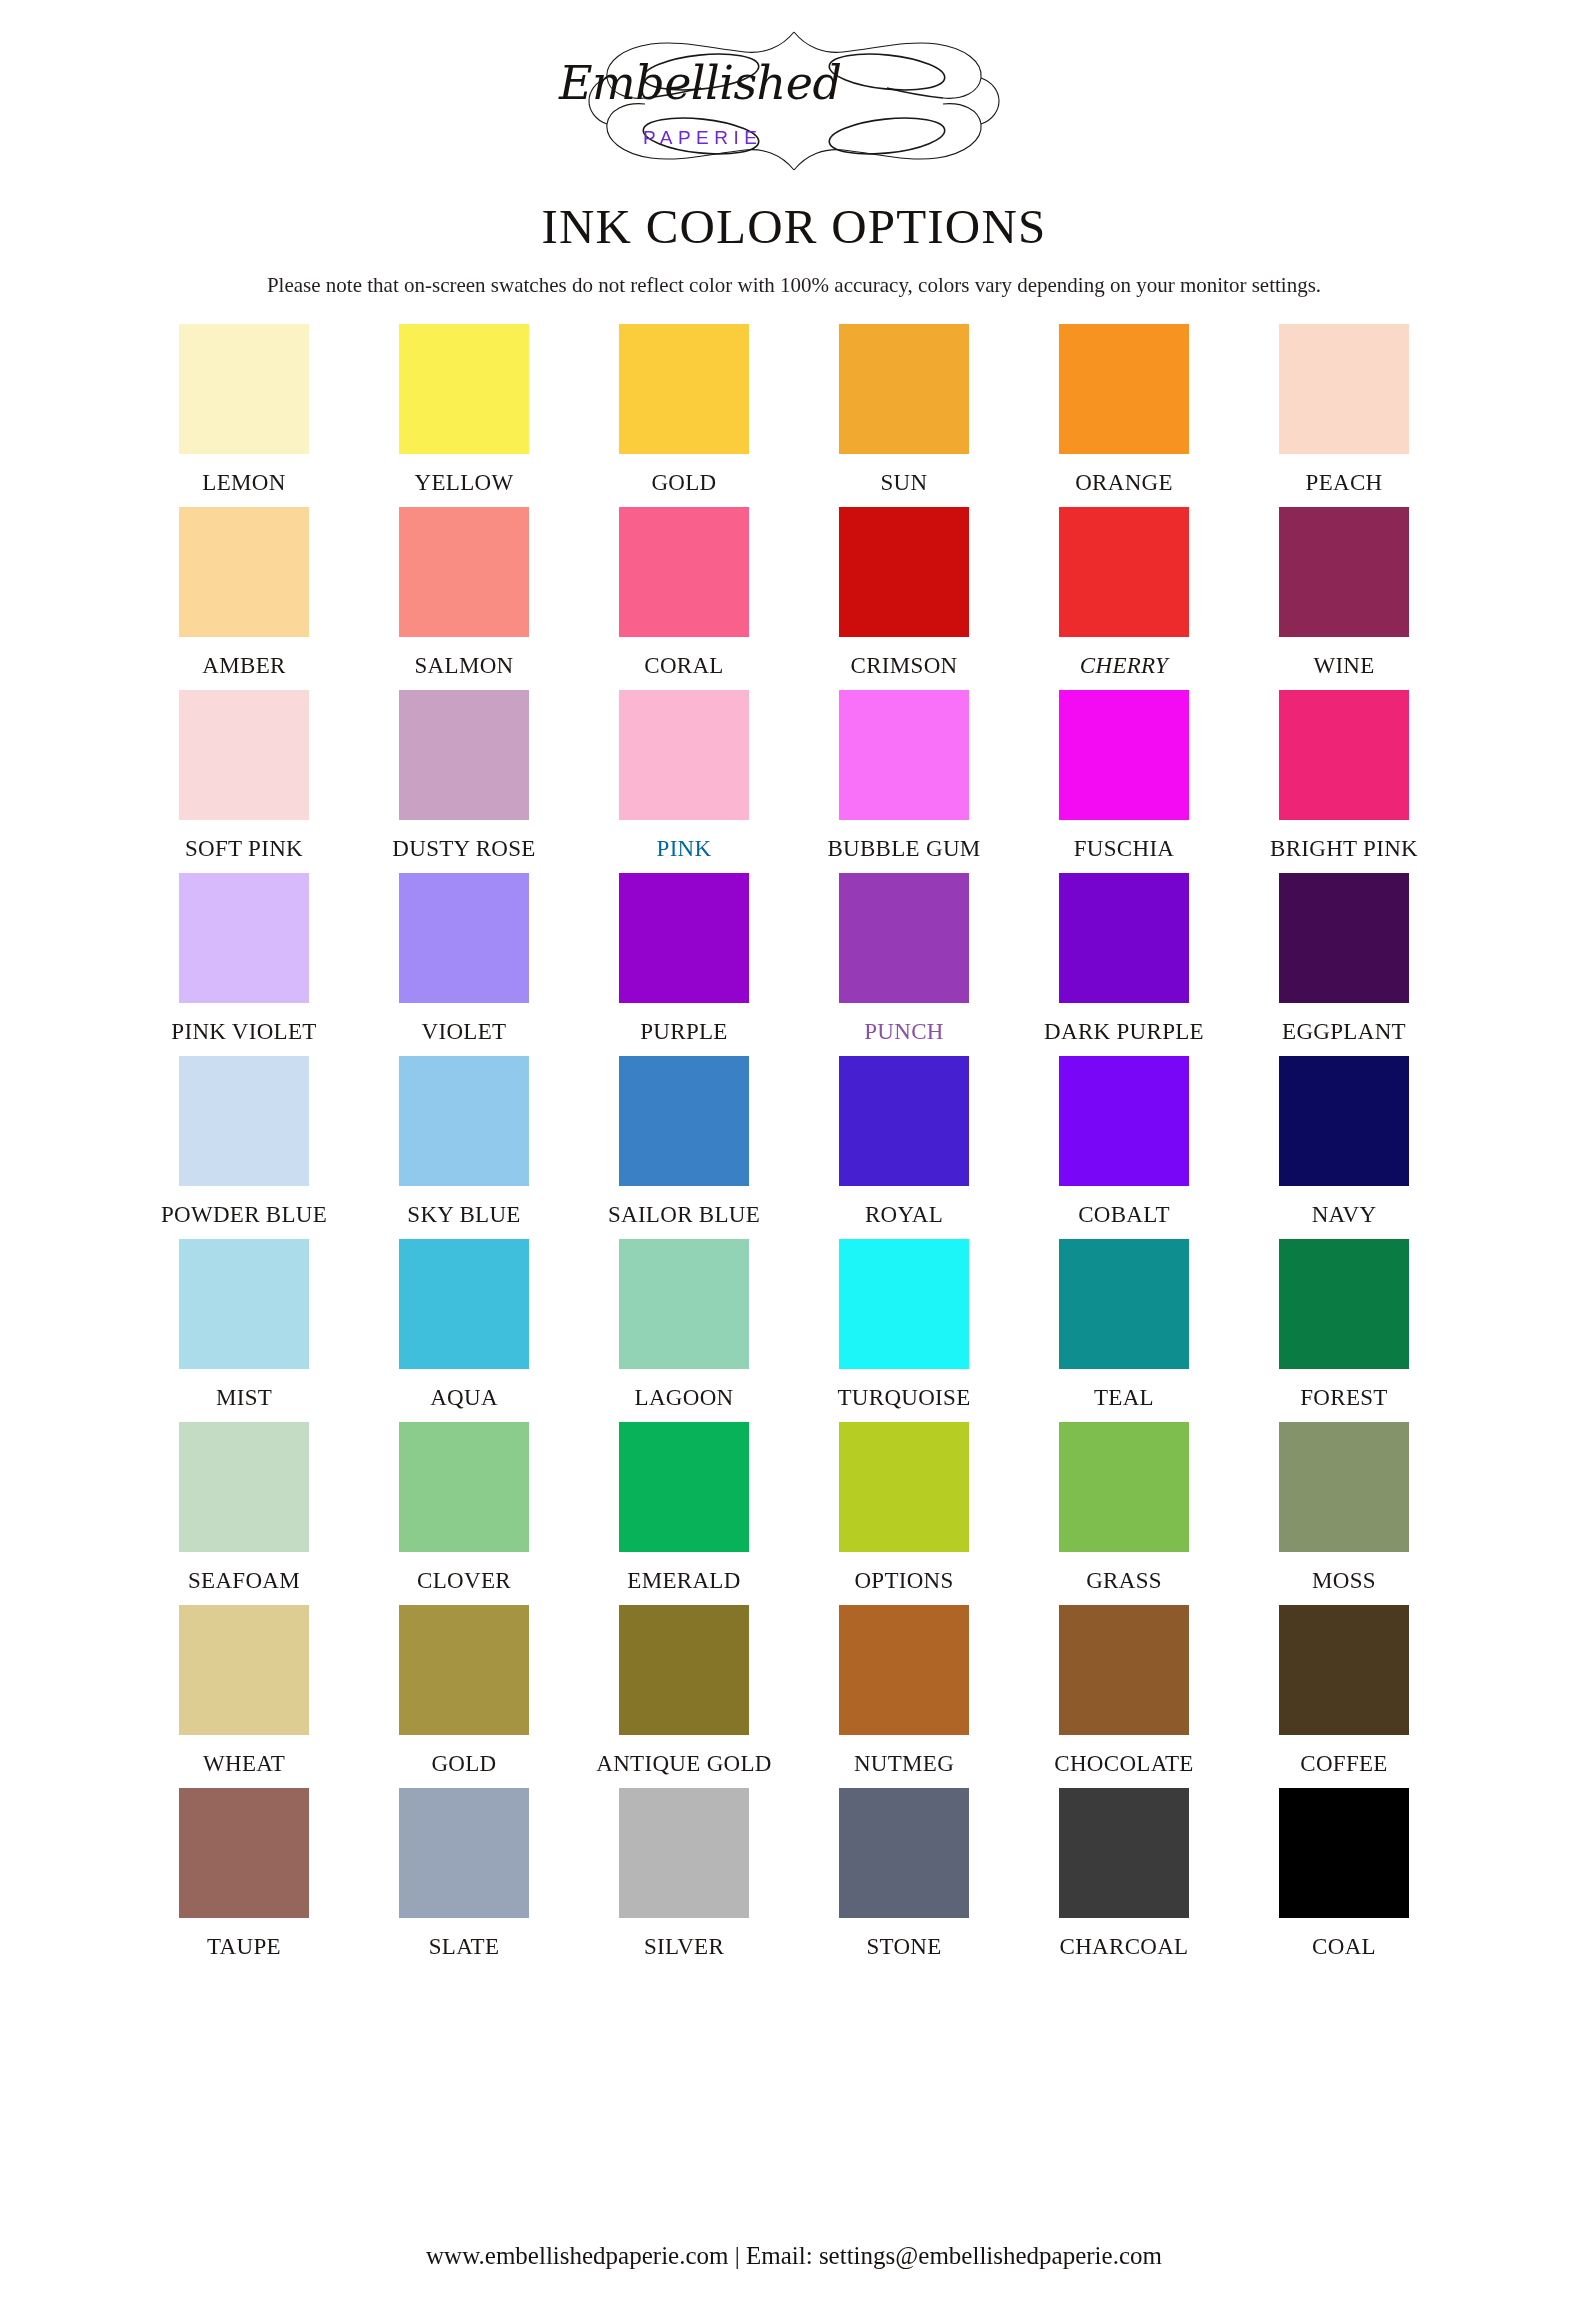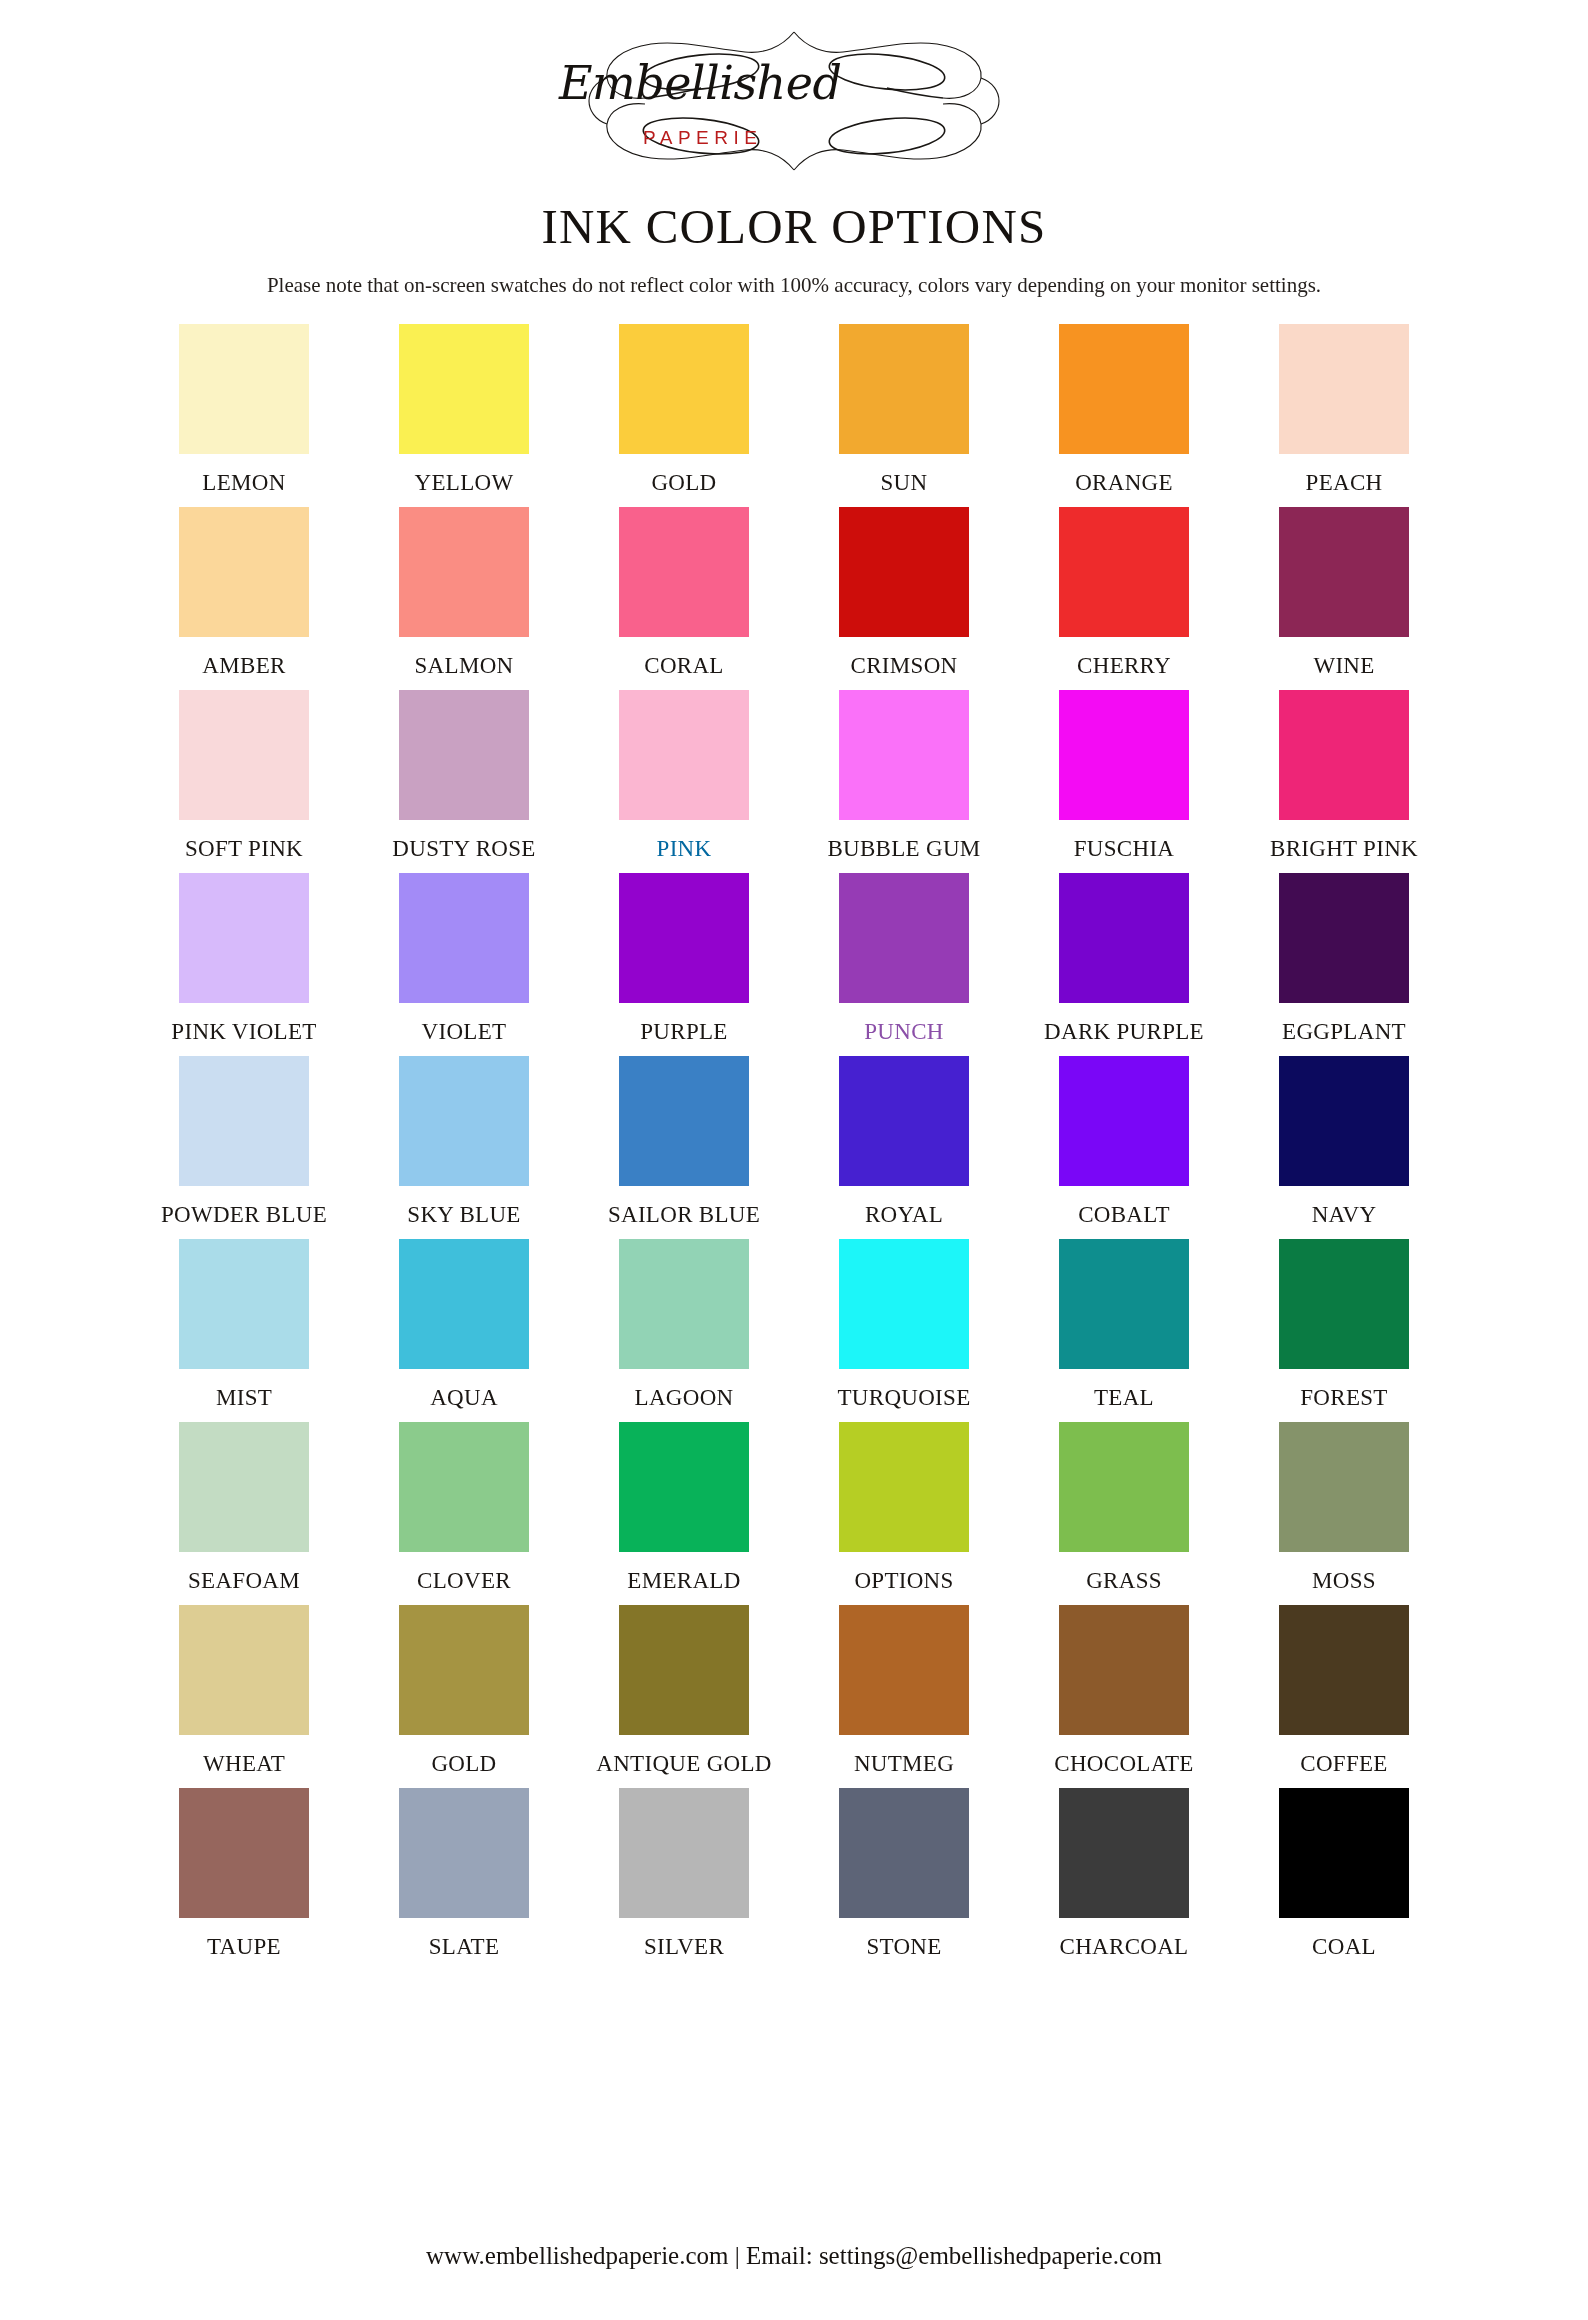--- a/index.html
+++ b/index.html
@@ -49,21 +49,21 @@
     font-style: italic;
     font-size: 46px;
     line-height: 1;
     color: #15120f;
     letter-spacing: -0.5px;
   }
   .logo-sub {
     font-family: "Liberation Sans", "DejaVu Sans", sans-serif;
     font-size: 19px;
     letter-spacing: 5.5px;
-    color: #b91c1c;
+    color: #6d28d9;
     margin-top: 21px;
     padding-left: 5px;
   }
 
   
   .title {
     font-family: "Liberation Serif", "DejaVu Serif", serif;
     font-size: 49px;
     letter-spacing: 1.2px;
     color: #16120f;
@@ -186,21 +186,21 @@
       <div class="cell">
         <div class="swatch" style="background: rgb(249, 97, 140);"></div>
         <div class="swatch-label" style="color: rgb(27, 23, 20);">CORAL</div>
       </div>
       <div class="cell">
         <div class="swatch" style="background: rgb(205, 13, 11);"></div>
         <div class="swatch-label" style="color: rgb(27, 23, 20);">CRIMSON</div>
       </div>
       <div class="cell">
         <div class="swatch" style="background: rgb(238, 43, 44);"></div>
-        <div class="swatch-label" style="color: rgb(27, 23, 20);">CHERRY</div>
+        <div class="swatch-label" style="color: rgb(27, 23, 20); font-style: italic;">CHERRY</div>
       </div>
       <div class="cell">
         <div class="swatch" style="background: rgb(140, 38, 85);"></div>
         <div class="swatch-label" style="color: rgb(27, 23, 20);">WINE</div>
       </div>
       <div class="cell">
         <div class="swatch" style="background: rgb(249, 217, 218);"></div>
         <div class="swatch-label" style="color: rgb(27, 23, 20);">SOFT PINK</div>
       </div>
       <div class="cell">

